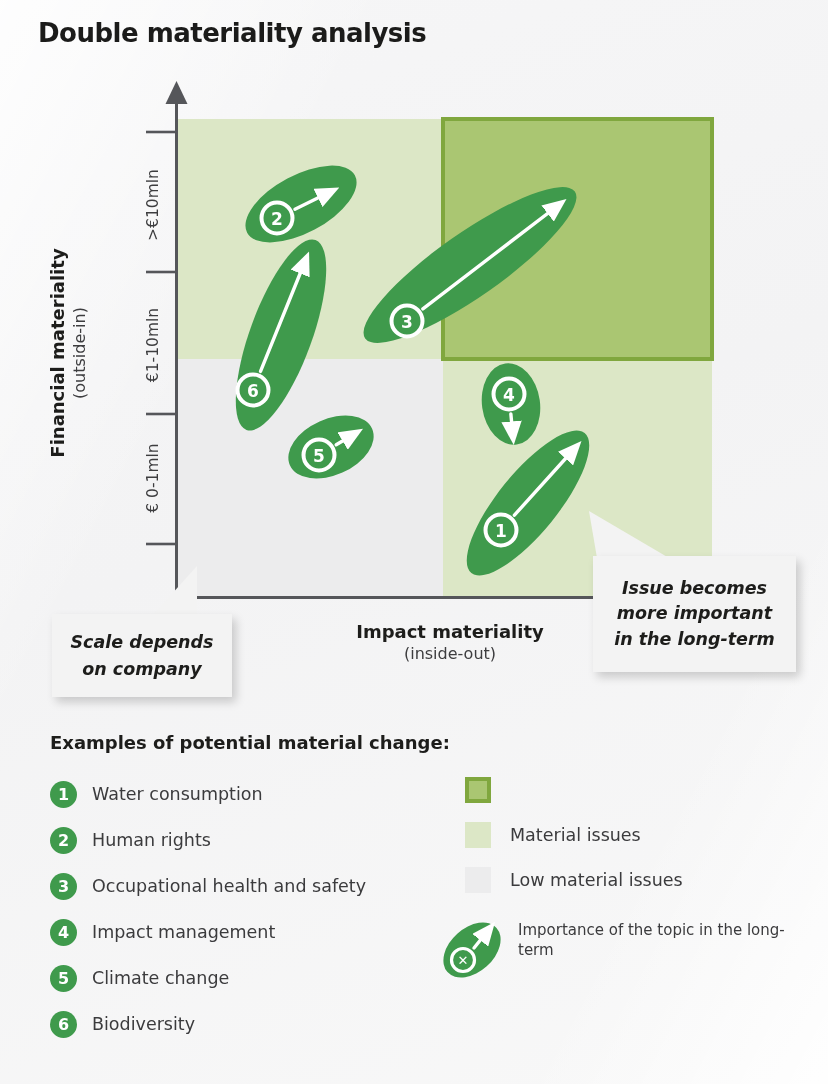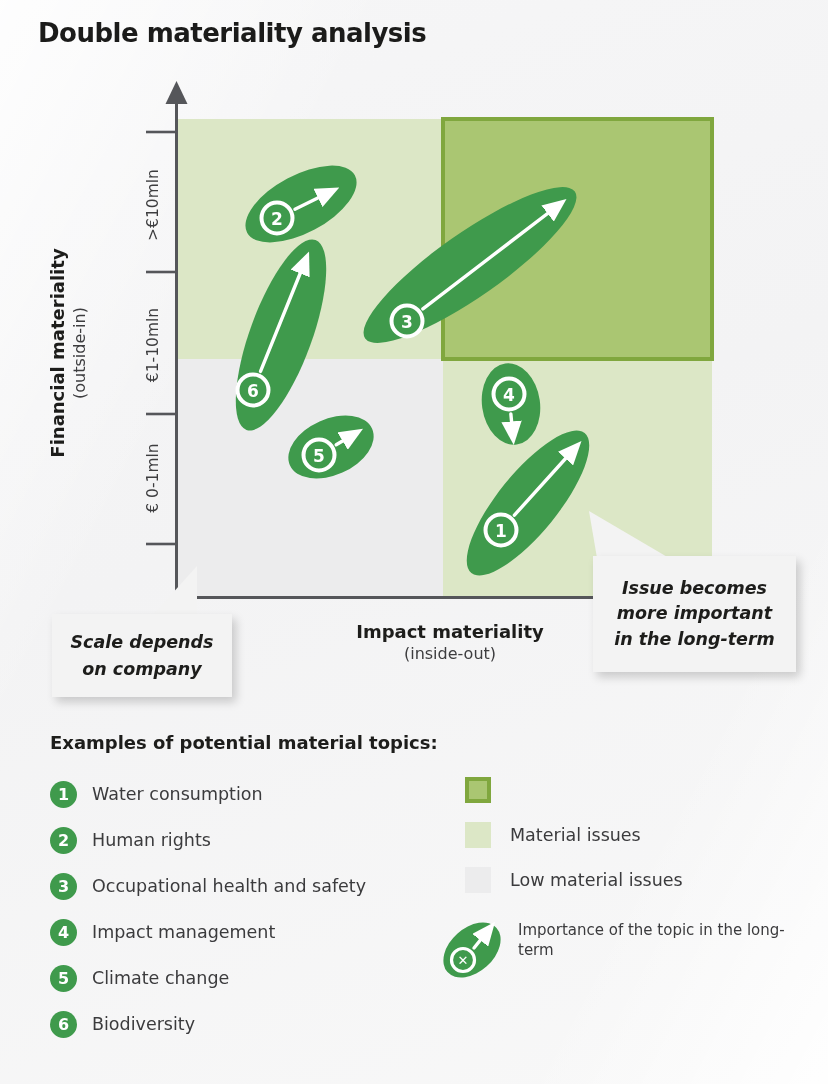--- a/index.html
+++ b/index.html
@@ -135,21 +135,21 @@
     <span class="line">on company</span>
   </div>
 
   <div class="callout-pointer" id="pointer-longterm"></div>
   <div class="callout" id="callout-longterm">
     <span class="line">Issue becomes</span>
     <span class="line">more important</span>
     <span class="line">in the long-term</span>
   </div>
 
-  <div class="legend-heading">Examples of potential material topics:</div>
+  <div class="legend-heading">Examples of potential material change:</div>
 
   <div id="topic-list">
       <div class="topic-row">
         <div class="topic-num" style="background: rgb(63, 154, 76);">1</div>
         <div class="topic-label">Water consumption</div>
       </div>
       <div class="topic-row">
         <div class="topic-num" style="background: rgb(63, 154, 76);">2</div>
         <div class="topic-label">Human rights</div>
       </div>

